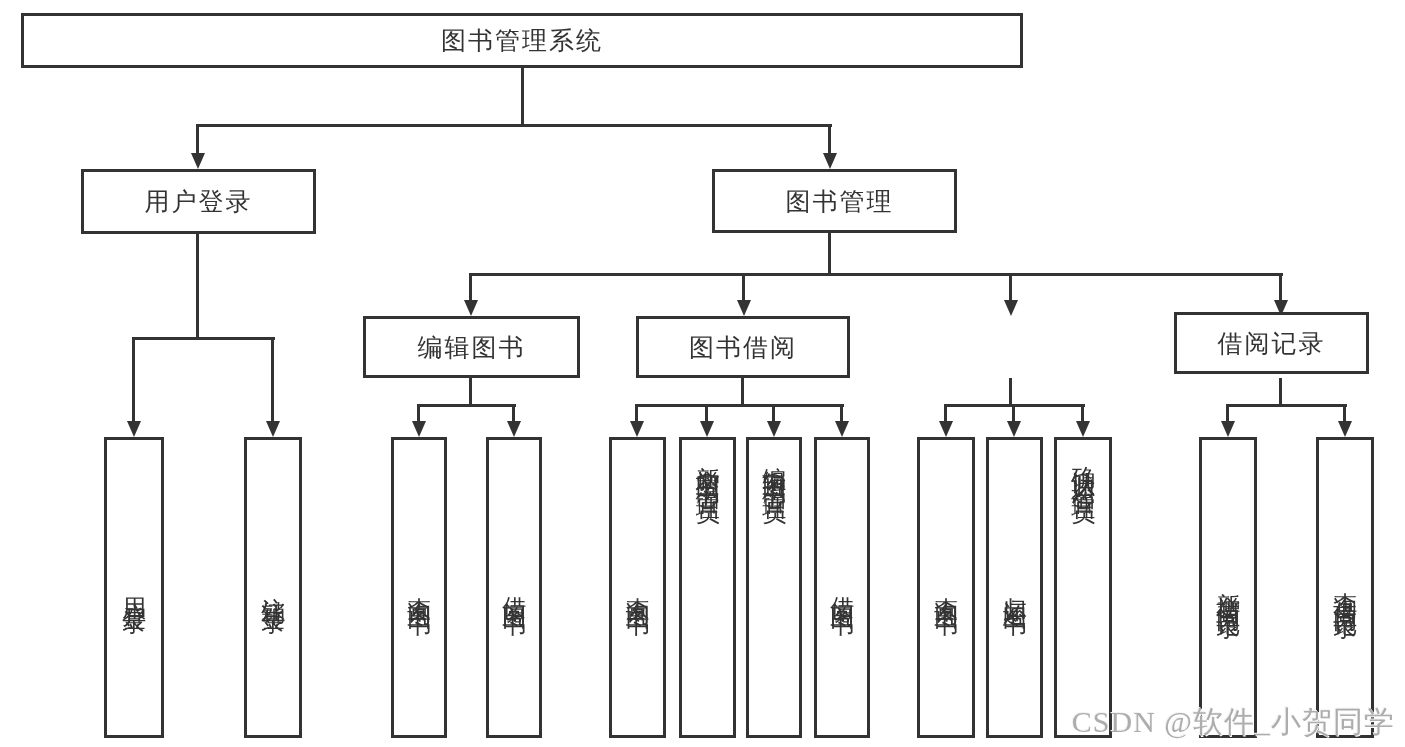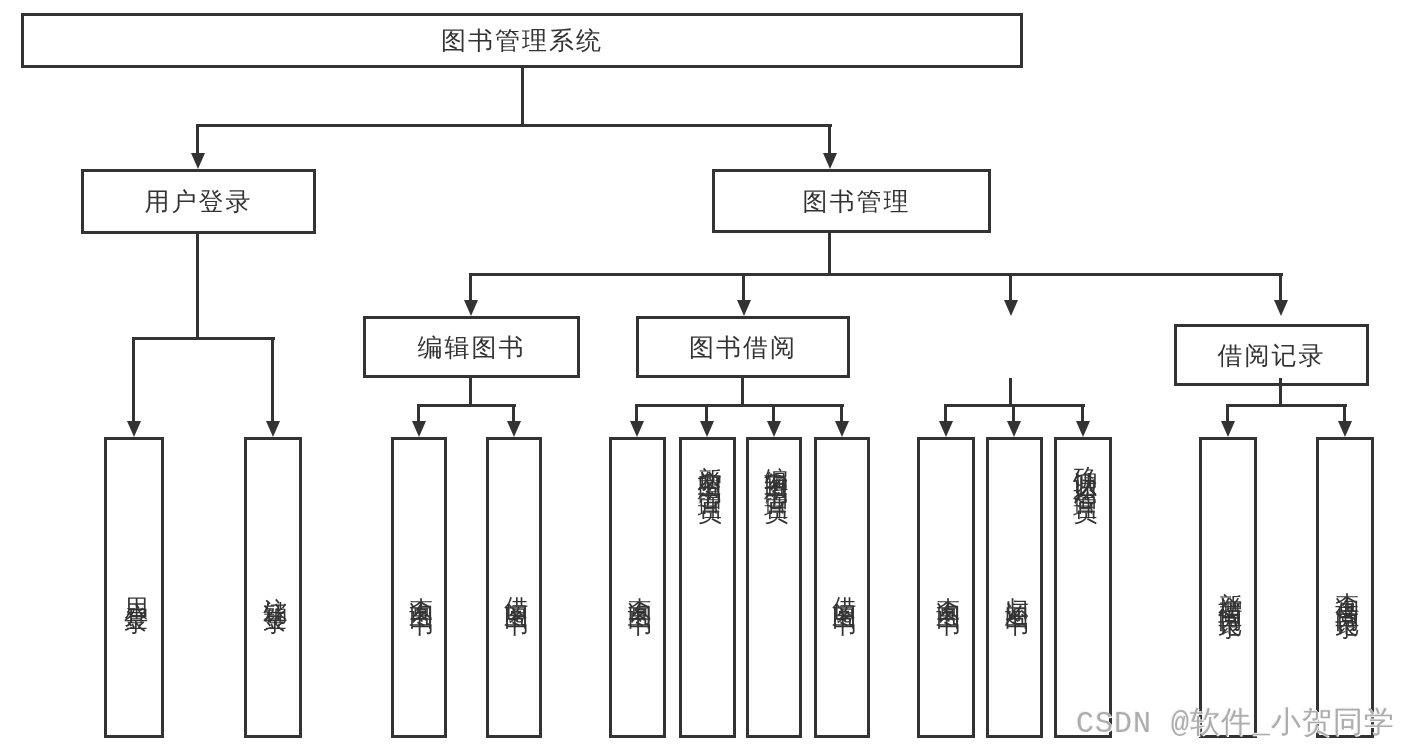--- a/index.html
+++ b/index.html
@@ -1,20 +1,20 @@
 <!DOCTYPE html>
 <html><head>
 <meta charset="utf-8">
 <style>
   html,body{margin:0;padding:0;background:#ffffff;}
   #canvas{
     position:relative;
     width:1405px;height:747px;
     background:#ffffff;
-    font-family:Liberation Mono, monospace;
+    font-family:Liberation Serif, serif;
     overflow:hidden;
   }
   .box{
     position:absolute;
     box-sizing:border-box;
     border:3px solid #333333;
     background:#ffffff;
     display:flex;
     align-items:center;
     justify-content:center;
@@ -67,21 +67,21 @@
   <div class="line vline" style="left:521px;top:68px;height:58px;"></div>
   <div class="line hline" style="left:196px;top:124px;width:636px;"></div>
   <div class="line vline" style="left:196px;top:124px;height:31px;"></div>
   <div class="arrow" style="left:191px;top:153px;"></div>
   <div class="line vline" style="left:828px;top:124px;height:31px;"></div>
   <div class="arrow" style="left:823px;top:153px;"></div>
 
   <div class="box" style="left:81px;top:169px;width:235px;height:65px;">
     <span class="hlabel">用户登录</span>
   </div>
-  <div class="box" style="left:712px;top:169px;width:279px;height:64px;padding-left:10px;">
+  <div class="box" style="left:712px;top:169px;width:245px;height:64px;padding-left:10px;">
     <span class="hlabel">图书管理</span>
   </div>
 
   <div class="line vline" style="left:196px;top:234px;height:106px;"></div>
   <div class="line hline" style="left:132px;top:337px;width:143px;"></div>
   <div class="line vline" style="left:132px;top:337px;height:86px;"></div>
   <div class="arrow" style="left:127px;top:421px;"></div>
   <div class="line vline" style="left:271px;top:337px;height:86px;"></div>
   <div class="arrow" style="left:266px;top:421px;"></div>
 
@@ -95,21 +95,21 @@
   <div class="arrow" style="left:1004px;top:300px;"></div>
   <div class="line vline" style="left:1279px;top:273px;height:31px;"></div>
   <div class="arrow" style="left:1274px;top:300px;"></div>
 
   <div class="box" style="left:363px;top:316px;width:217px;height:62px;">
     <span class="hlabel">编辑图书</span>
   </div>
   <div class="box" style="left:636px;top:316px;width:214px;height:62px;">
     <span class="hlabel">图书借阅</span>
   </div>
-  <div class="box" style="left:1174px;top:324px;width:195px;height:62px;">
+  <div class="box" style="left:1174px;top:312px;width:195px;height:62px;">
     <span class="hlabel">借阅记录</span>
   </div>
 
   <div class="line vline" style="left:469px;top:378px;height:29px;"></div>
   <div class="line hline" style="left:417px;top:404px;width:99px;"></div>
   <div class="line vline" style="left:417px;top:404px;height:19px;"></div>
   <div class="arrow" style="left:412px;top:421px;"></div>
   <div class="line vline" style="left:512px;top:404px;height:19px;"></div>
   <div class="arrow" style="left:507px;top:421px;"></div>
 

